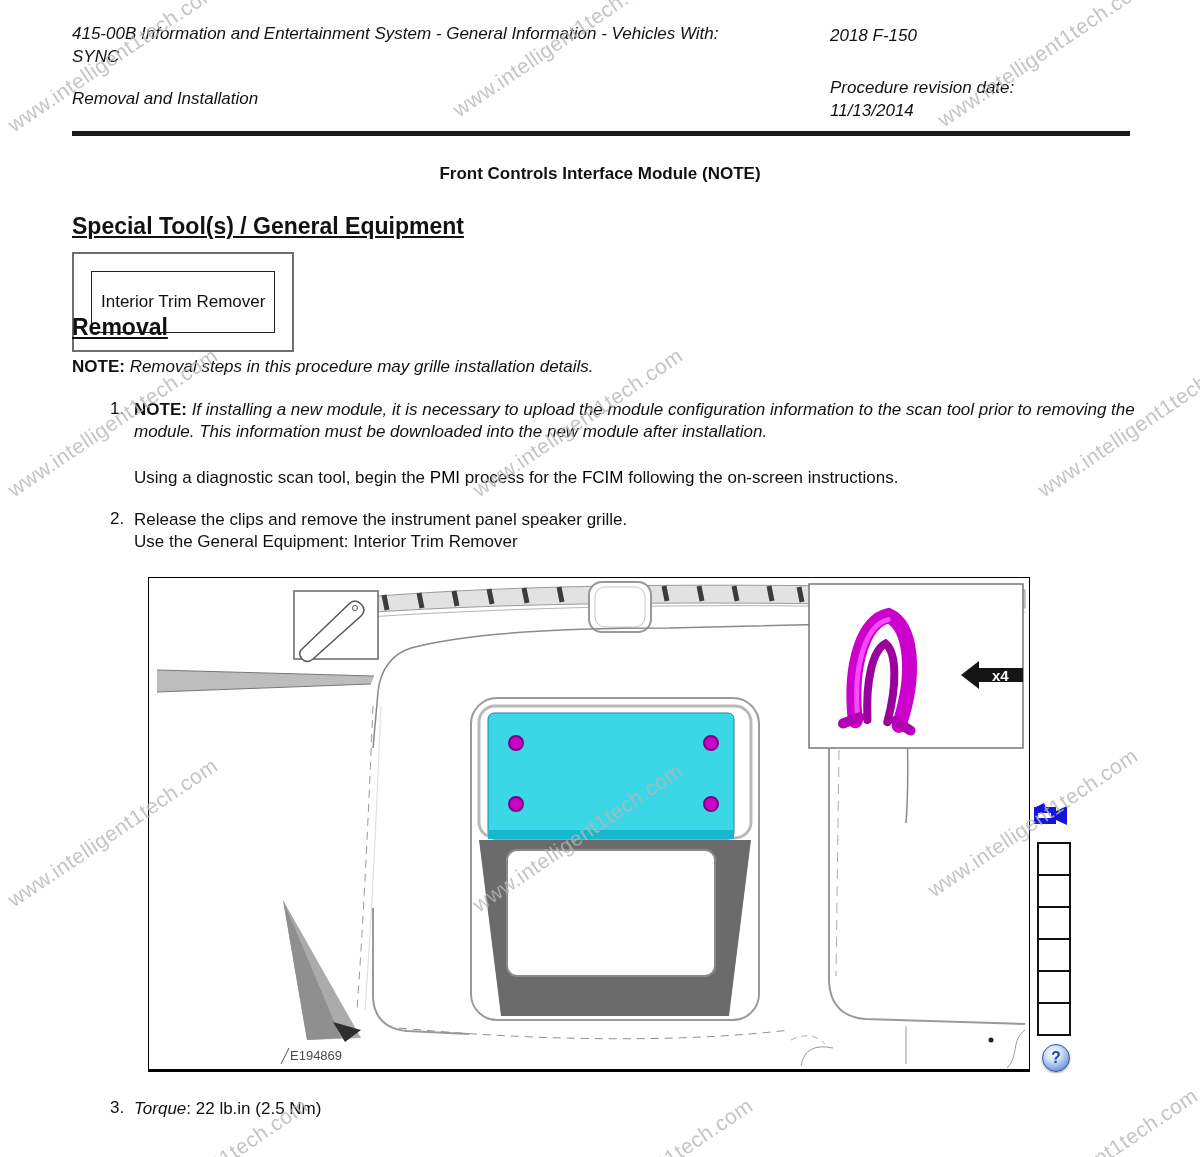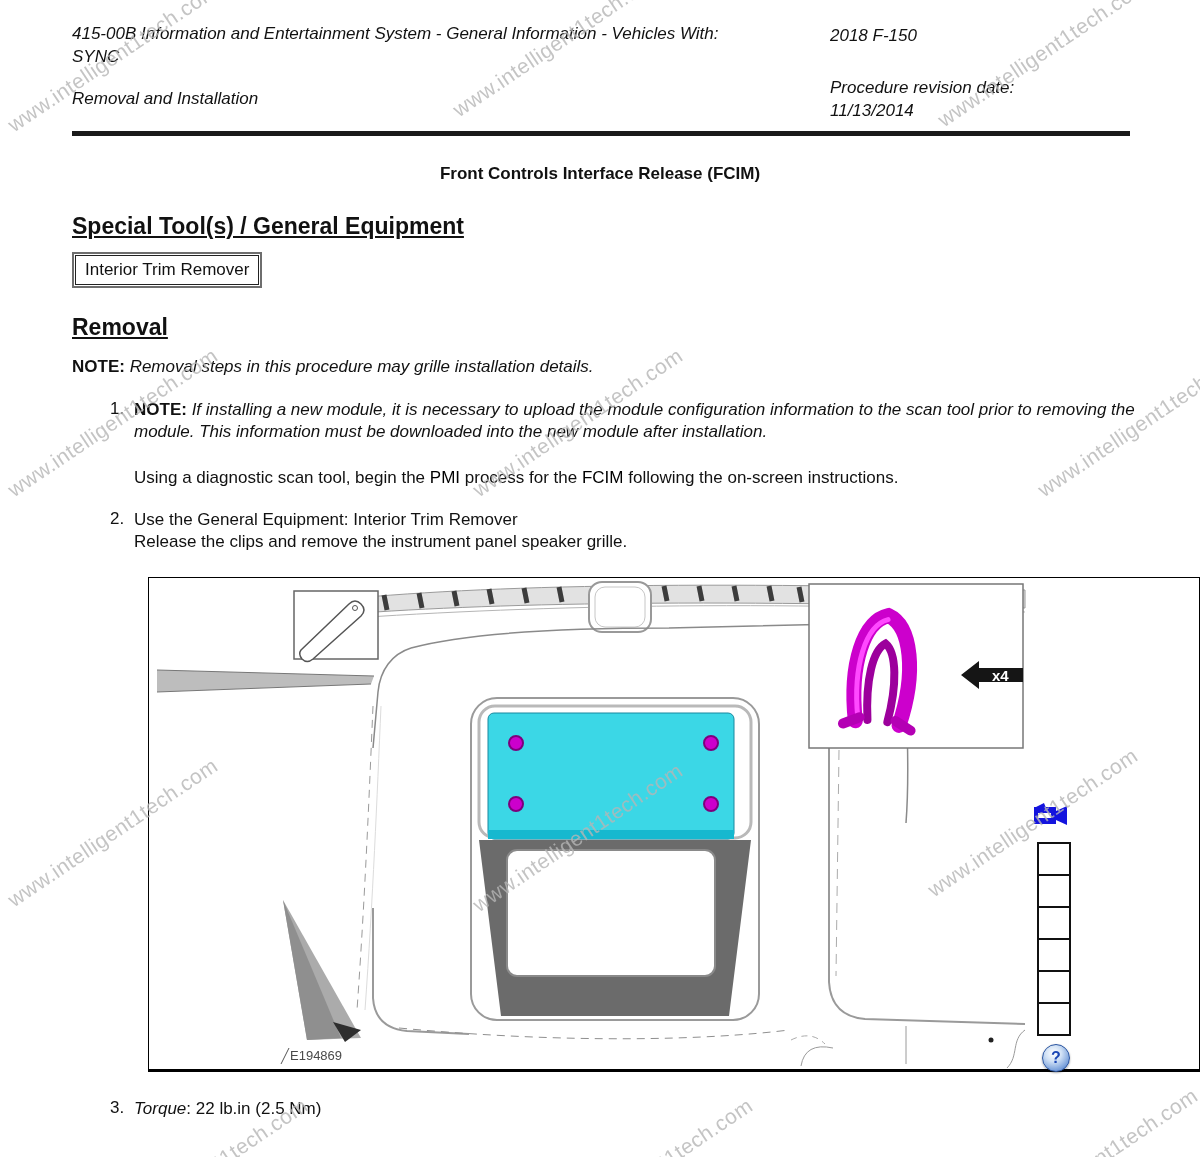--- a/index.html
+++ b/index.html
@@ -15,33 +15,33 @@
     z-index:9;pointer-events:none;
   }
   
   .hdr-it{font-style:italic;font-size:17px;line-height:23px;}
   .hdr-right{text-align:left;}
   .rule{background:#1a1a1a;height:5px;}
   .title{font-weight:bold;font-size:17px;text-align:center;}
   .h2{font-weight:bold;font-size:23px;text-decoration:underline;}
   
   .toolbox-outer{border:2px solid #6e6e6e;background:#fff;display:inline-block;}
-  .toolbox-inner{border:1px solid #222;margin:1px;padding:4px 9px;font-size:17px;}
+  .toolbox-inner{border:1px solid #222;margin:17px;padding:20px 9px;font-size:17px;}
   
   .p{font-size:17px;line-height:22px;}
   .b{font-weight:bold;}
   .i{font-style:italic;}
   .lnk{color:#000000;cursor:pointer;margin-top:36px;}
   .step{display:flex;}
   .step-num{width:24px;flex:0 0 24px;font-size:17px;}
   .step-body{width:1002px;}
   
   .figure{
-    width:1052px;height:495px;border:1px solid #000;border-bottom-width:3px;
-    box-sizing:border-box;background:#fff;
+    width:882px;height:495px;border:1px solid #000;border-bottom-width:3px;
+    box-sizing:border-box;background:#fff;text-align:right;
   }
   
   .pagebox{width:34px;height:34px;border:2px solid #111;background:#fff;
     box-sizing:border-box;margin-bottom:-2px;}
   .help-circle{
     width:26px;height:26px;border-radius:50%;
     background:radial-gradient(circle at 40% 32%, #ffffff 0%, #cfe0f5 35%, #7da3dc 70%, #3a66b8 100%);
     border:1px solid #2b55a0;display:flex;align-items:center;justify-content:center;
     font-weight:bold;font-size:16px;color:#1a46b4;box-shadow:0 1px 2px rgba(0,0,0,.35);
   }
@@ -64,21 +64,21 @@
 
 <div class="abs hdr-it" style="left:72px;top:22px;width:850px">415-00B Information and Entertainment System - General Information - Vehicles With:</div>
 <div class="abs hdr-it" style="left:72px;top:45px;width:850px">SYNC</div>
 <div class="abs hdr-it hdr-right" style="right:70px;top:24px;width:300px">2018 F-150</div>
 <div class="abs hdr-it" style="left:72px;top:87px">Removal and Installation</div>
 <div class="abs hdr-it hdr-right" style="right:70px;top:76px;width:300px">Procedure revision date:</div>
 <div class="abs hdr-it hdr-right" style="right:70px;top:99px;width:300px">11/13/2014</div>
 
 <div class="abs rule" style="left:72px;top:131px;width:1058px"></div>
 
-<div class="abs title" style="left:0;top:164px;width:1200px">Front Controls Interface Release (FCIM)</div>
+<div class="abs title" style="left:0;top:164px;width:1200px">Front Controls Interface Module (NOTE)</div>
 
 <div class="abs h2" style="left:72px;top:213px">Special Tool(s) / General Equipment</div>
 
 <div class="abs toolbox-outer" style="left:72px;top:252px">
   <div class="toolbox-inner">Interior Trim Remover</div>
 </div>
 
 <div class="abs h2" style="left:72px;top:314px">Removal</div>
 
 <div class="abs p" style="left:72px;top:356px;width:1060px">
@@ -94,22 +94,22 @@
   </div>
 </div>
 
 <div class="abs p" style="left:134px;top:467px;width:1000px">
   <span>Using a diagnostic scan tool, begin the </span><span class="lnk">PMI</span><span> process for the </span><span class="lnk">FCIM</span><span> following the on-screen instructions.</span>
 </div>
 
 <div class="abs step" style="left:110px;top:509px">
   <div class="step-num">2.</div>
   <div class="step-body p">
+    <div>Release the clips and remove the instrument panel speaker grille.</div>
     <div>Use the General Equipment: Interior Trim Remover</div>
-    <div>Release the clips and remove the instrument panel speaker grille.</div>
   </div>
 </div>
 
 <div class="abs figure" style="left:148px;top:577px">
   <svg width="880" height="491" viewBox="0 0 880 491">
 
     <path d="M 148,26 C 300,8 520,2 876,12 L 876,30 C 520,20 300,26 150,40 Z" fill="#e2e2e2" stroke="#9a9a9a" stroke-width="1"></path>
     <g stroke="#3c3c3c" stroke-width="5">
       <line x1="165" y1="22" x2="168" y2="37"></line>
         <line x1="200" y1="19" x2="203" y2="34"></line>

